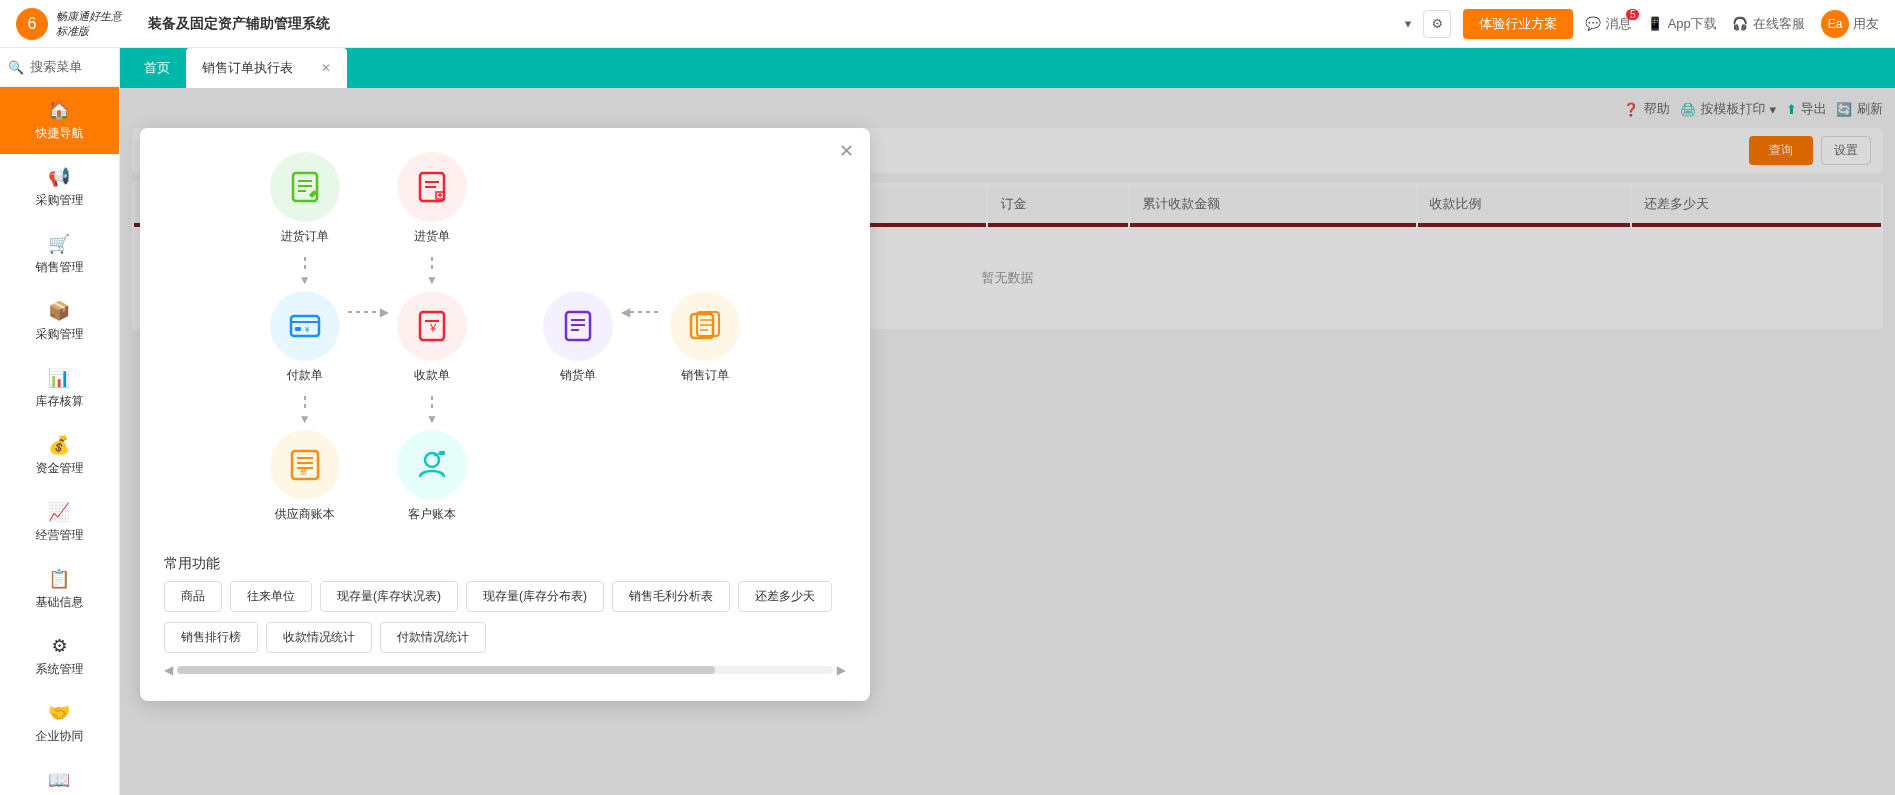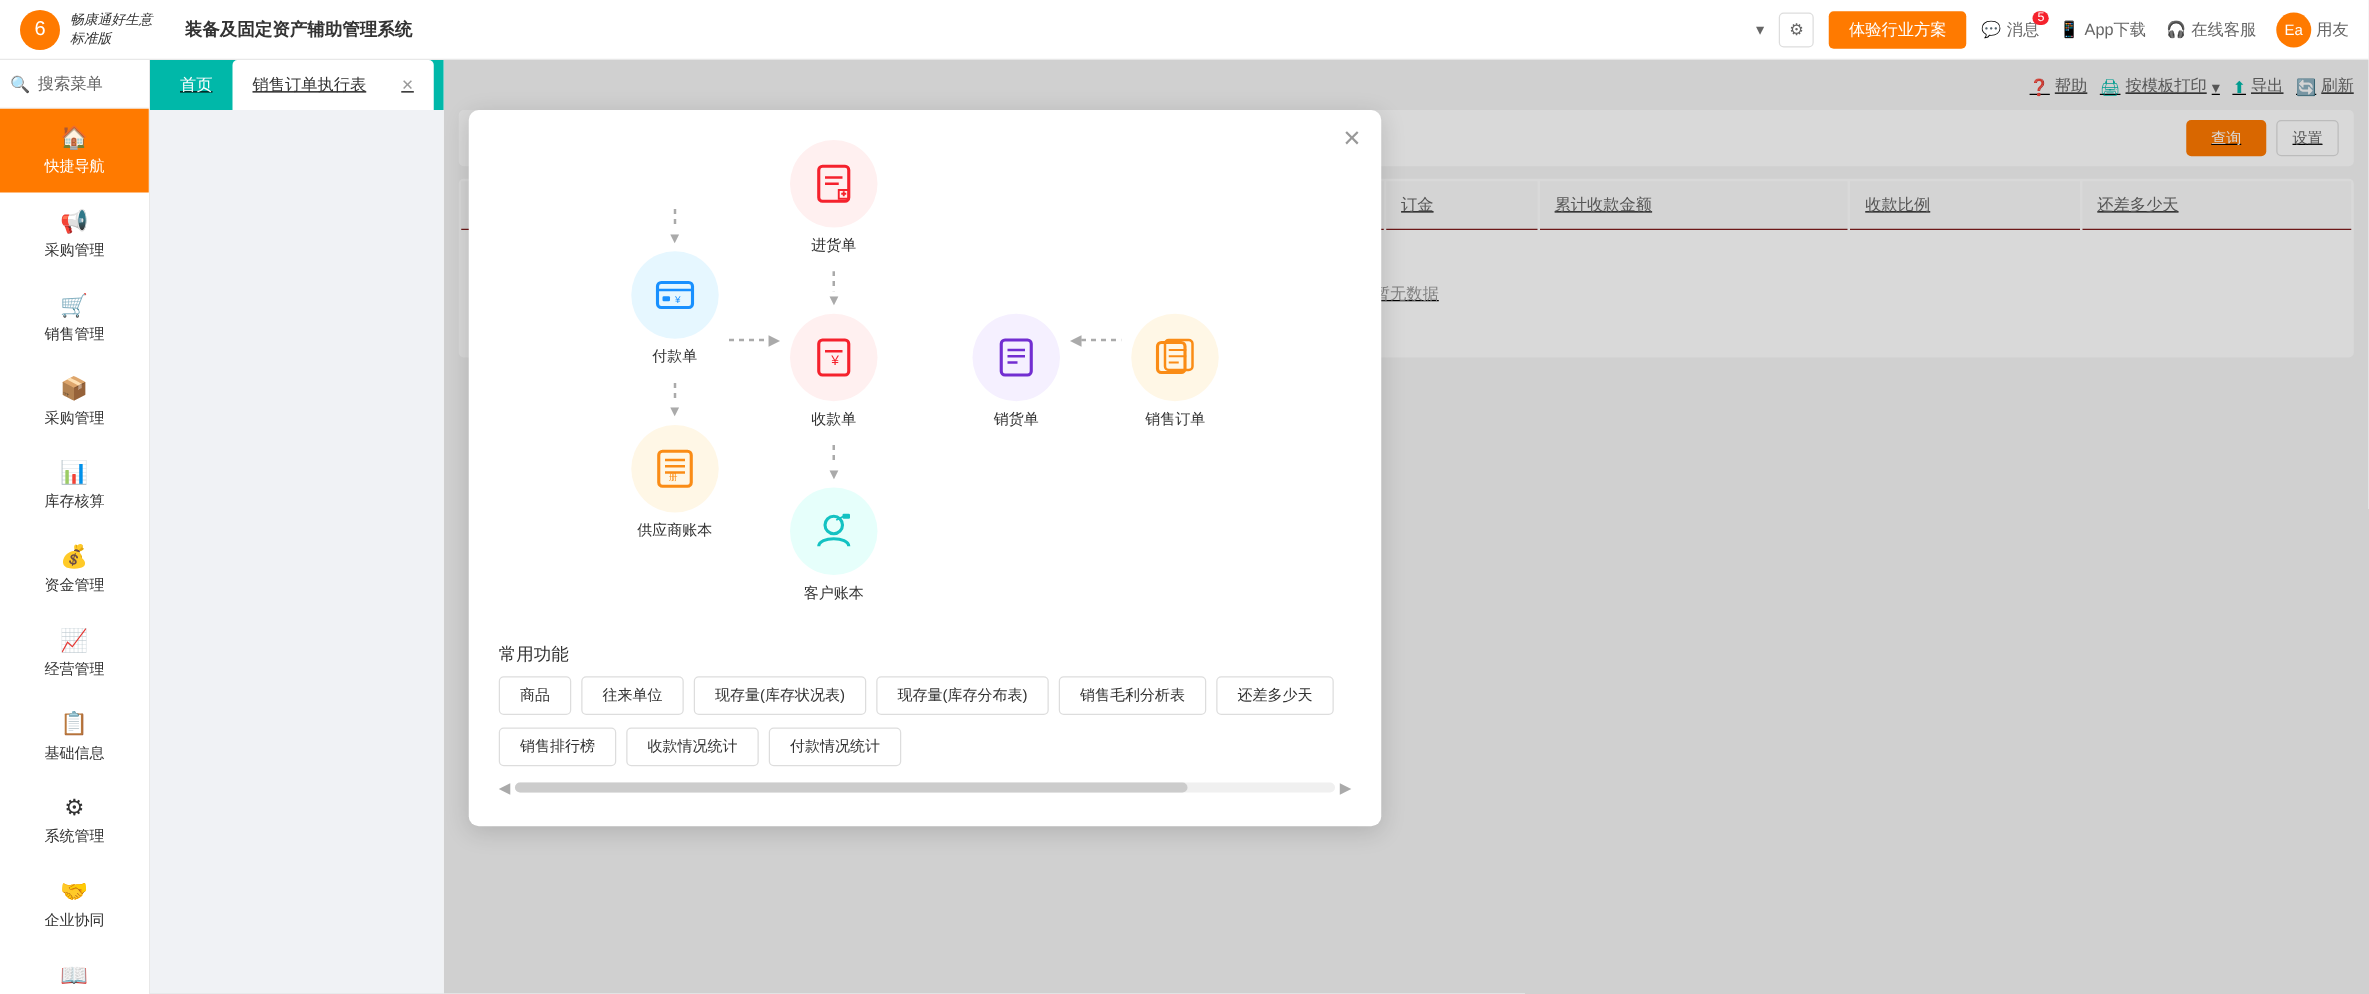--- a/index.html
+++ b/index.html
@@ -30,21 +30,21 @@
     .main-layout { display: flex; flex: 1; overflow: hidden; }
 
     
     .sidebar { width: 120px; background: #fff; border-right: 1px solid #e8e8e8; display: flex; flex-direction: column; overflow-y: auto; }
     .sidebar-search { padding: 10px 8px; display: flex; align-items: center; gap: 6px; color: #666; cursor: pointer; border-bottom: 1px solid #f0f0f0; font-size: 13px; }
     .sidebar-item { display: flex; flex-direction: column; align-items: center; padding: 12px 8px; cursor: pointer; color: #333; font-size: 12px; gap: 4px; }
     .sidebar-item.active { background: #ff7a00; color: #fff; }
     .sidebar-item .si-icon { font-size: 18px; }
 
     
-    .content-area { flex: 1; display: flex; flex-direction: row; overflow: hidden; text-decoration: underline; }
+    .content-area { flex: 1; display: flex; flex-direction: column; overflow: hidden; }
 
     
     .tab-bar { display: flex; align-items: center; background: #00b8a9; height: 40px; padding: 0 8px; }
     .tab-item { padding: 0 16px; height: 40px; display: flex; align-items: center; gap: 6px; cursor: pointer; color: rgba(255,255,255,0.8); font-size: 13px; }
     .tab-item.active { background: #fff; color: #333; border-radius: 4px 4px 0 0; gap: 24px; }
     .tab-item .tab-close { color: #999; font-size: 12px; margin-left: 4px; }
     .tab-home { color: #fff; }
 
     
     .page-content { flex: 1; background: #f5f5f5; padding: 12px; overflow-y: auto; position: relative; }
@@ -58,21 +58,21 @@
     .filter-bar { display: flex; align-items: center; gap: 10px; background: #fff; padding: 8px 12px; border-radius: 4px; margin-bottom: 10px; }
     .filter-input { border: 1px solid #ddd; border-radius: 4px; padding: 5px 10px; font-size: 13px; color: #999; width: 140px; }
     .filter-cal { color: #aaa; cursor: pointer; }
     .filter-select { border: 1px solid #ddd; border-radius: 4px; padding: 5px 10px; font-size: 13px; color: #999; width: 160px; appearance: none; }
     .filter-more { color: #00b8a9; font-size: 13px; cursor: pointer; }
     .query-btn { background: #ff7a00; color: #fff; border: none; padding: 6px 20px; border-radius: 4px; cursor: pointer; font-size: 12px; }
     .set-btn { background: #fff; color: #666; border: 1px solid #ddd; padding: 4px 12px; border-radius: 4px; cursor: pointer; font-size: 12px; }
 
     
     .data-table { width: 100%; background: #fff; border-radius: 4px; overflow: hidden; }
-    .data-table thead th { background: #fafafa; padding: 10px 12px; text-align: left; font-size: 13px; color: #666; font-weight: normal; border-bottom: 1px solid #7f1d1d; white-space: nowrap; }
+    .data-table thead th { background: #fafafa; padding: 10px 12px; text-align: left; font-size: 13px; color: #666; font-weight: normal; border-bottom: 4px solid #7f1d1d; white-space: nowrap; }
     .empty-row { text-align: center; padding: 40px; color: #999; font-size: 13px; }
 
     
     .modal-overlay { position: absolute; top: 0; left: 0; right: 0; bottom: 0; background: rgba(0,0,0,0.15); z-index: 100; display: flex; align-items: flex-start; justify-content: flex-start; padding: 40px 20px; }
     .modal-box { background: #fff; border-radius: 8px; width: 730px; padding: 24px; box-shadow: 0 4px 20px rgba(0,0,0,0.15); position: relative; }
     .modal-close { position: absolute; top: 12px; right: 16px; cursor: pointer; color: #999; font-size: 18px; }
     .flow-node { display: flex; flex-direction: column; align-items: center; margin-bottom: 8px; }
     .flow-circle { width: 70px; height: 70px; border-radius: 50%; display: flex; align-items: center; justify-content: center; font-size: 28px; }
     .flow-circle.green { background: #e8f8e8; color: #52c41a; }
     .flow-circle.red { background: #fff0f0; color: #f5222d; }
@@ -252,20 +252,32 @@
           </tbody>
         </table>
 
         <div class="modal-overlay">
           <div class="modal-box">
             <span class="modal-close">✕</span>
 
             <div style="display:flex; align-items:center; justify-content:center; gap: 8px; margin-bottom: 24px;">
 
               <div style="display:flex; flex-direction:column; align-items:center;">
+                <div class="flow-node">
+                  <div class="flow-circle green">
+                    <svg width="36" height="36" viewBox="0 0 36 36">
+                        <rect x="6" y="4" width="24" height="28" rx="3" fill="none" stroke="#52c41a" stroke-width="2.5"></rect>
+                        <line x1="11" y1="12" x2="25" y2="12" stroke="#52c41a" stroke-width="2"></line>
+                        <line x1="11" y1="17" x2="25" y2="17" stroke="#52c41a" stroke-width="2"></line>
+                        <line x1="11" y1="22" x2="19" y2="22" stroke="#52c41a" stroke-width="2"></line>
+                        <path d="M22 26 L27 21 L30 24 L25 29 L22 26Z" fill="#52c41a"></path>
+                      </svg>
+                  </div>
+                  <span class="flow-label">进货订单</span>
+                </div>
 
                 <div style="display:flex; flex-direction:column; align-items:center; margin: 4px 0;">
                   <div style="width:2px; height:16px; background: repeating-linear-gradient(to bottom, #aaa 0, #aaa 4px, transparent 4px, transparent 8px);"></div>
                   <span style="color:#aaa; font-size:12px;">▼</span>
                 </div>
                 <div class="flow-node">
                   <div class="flow-circle blue">
                     <svg width="36" height="36" viewBox="0 0 36 36">
                         <rect x="4" y="8" width="28" height="20" rx="3" fill="none" stroke="#1890ff" stroke-width="2.5"></rect>
                         <line x1="4" y1="14" x2="32" y2="14" stroke="#1890ff" stroke-width="2"></line>

